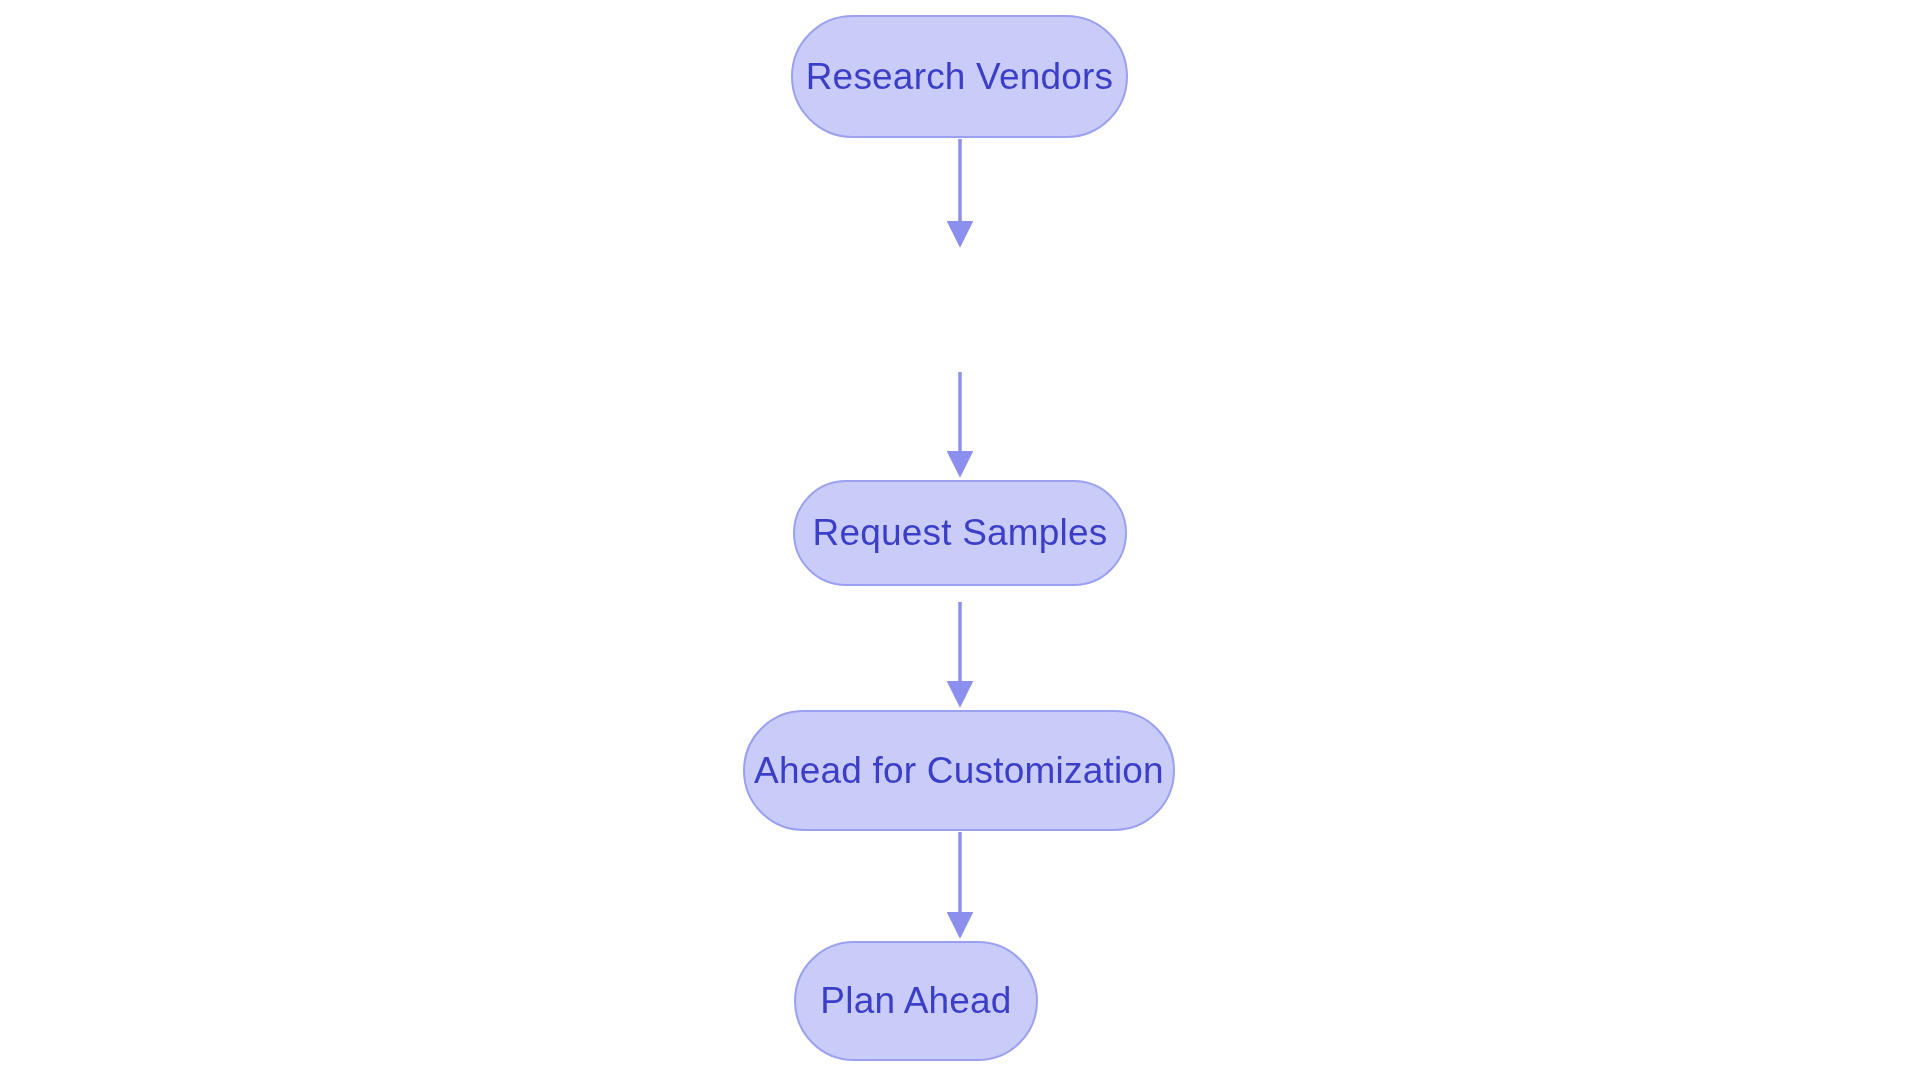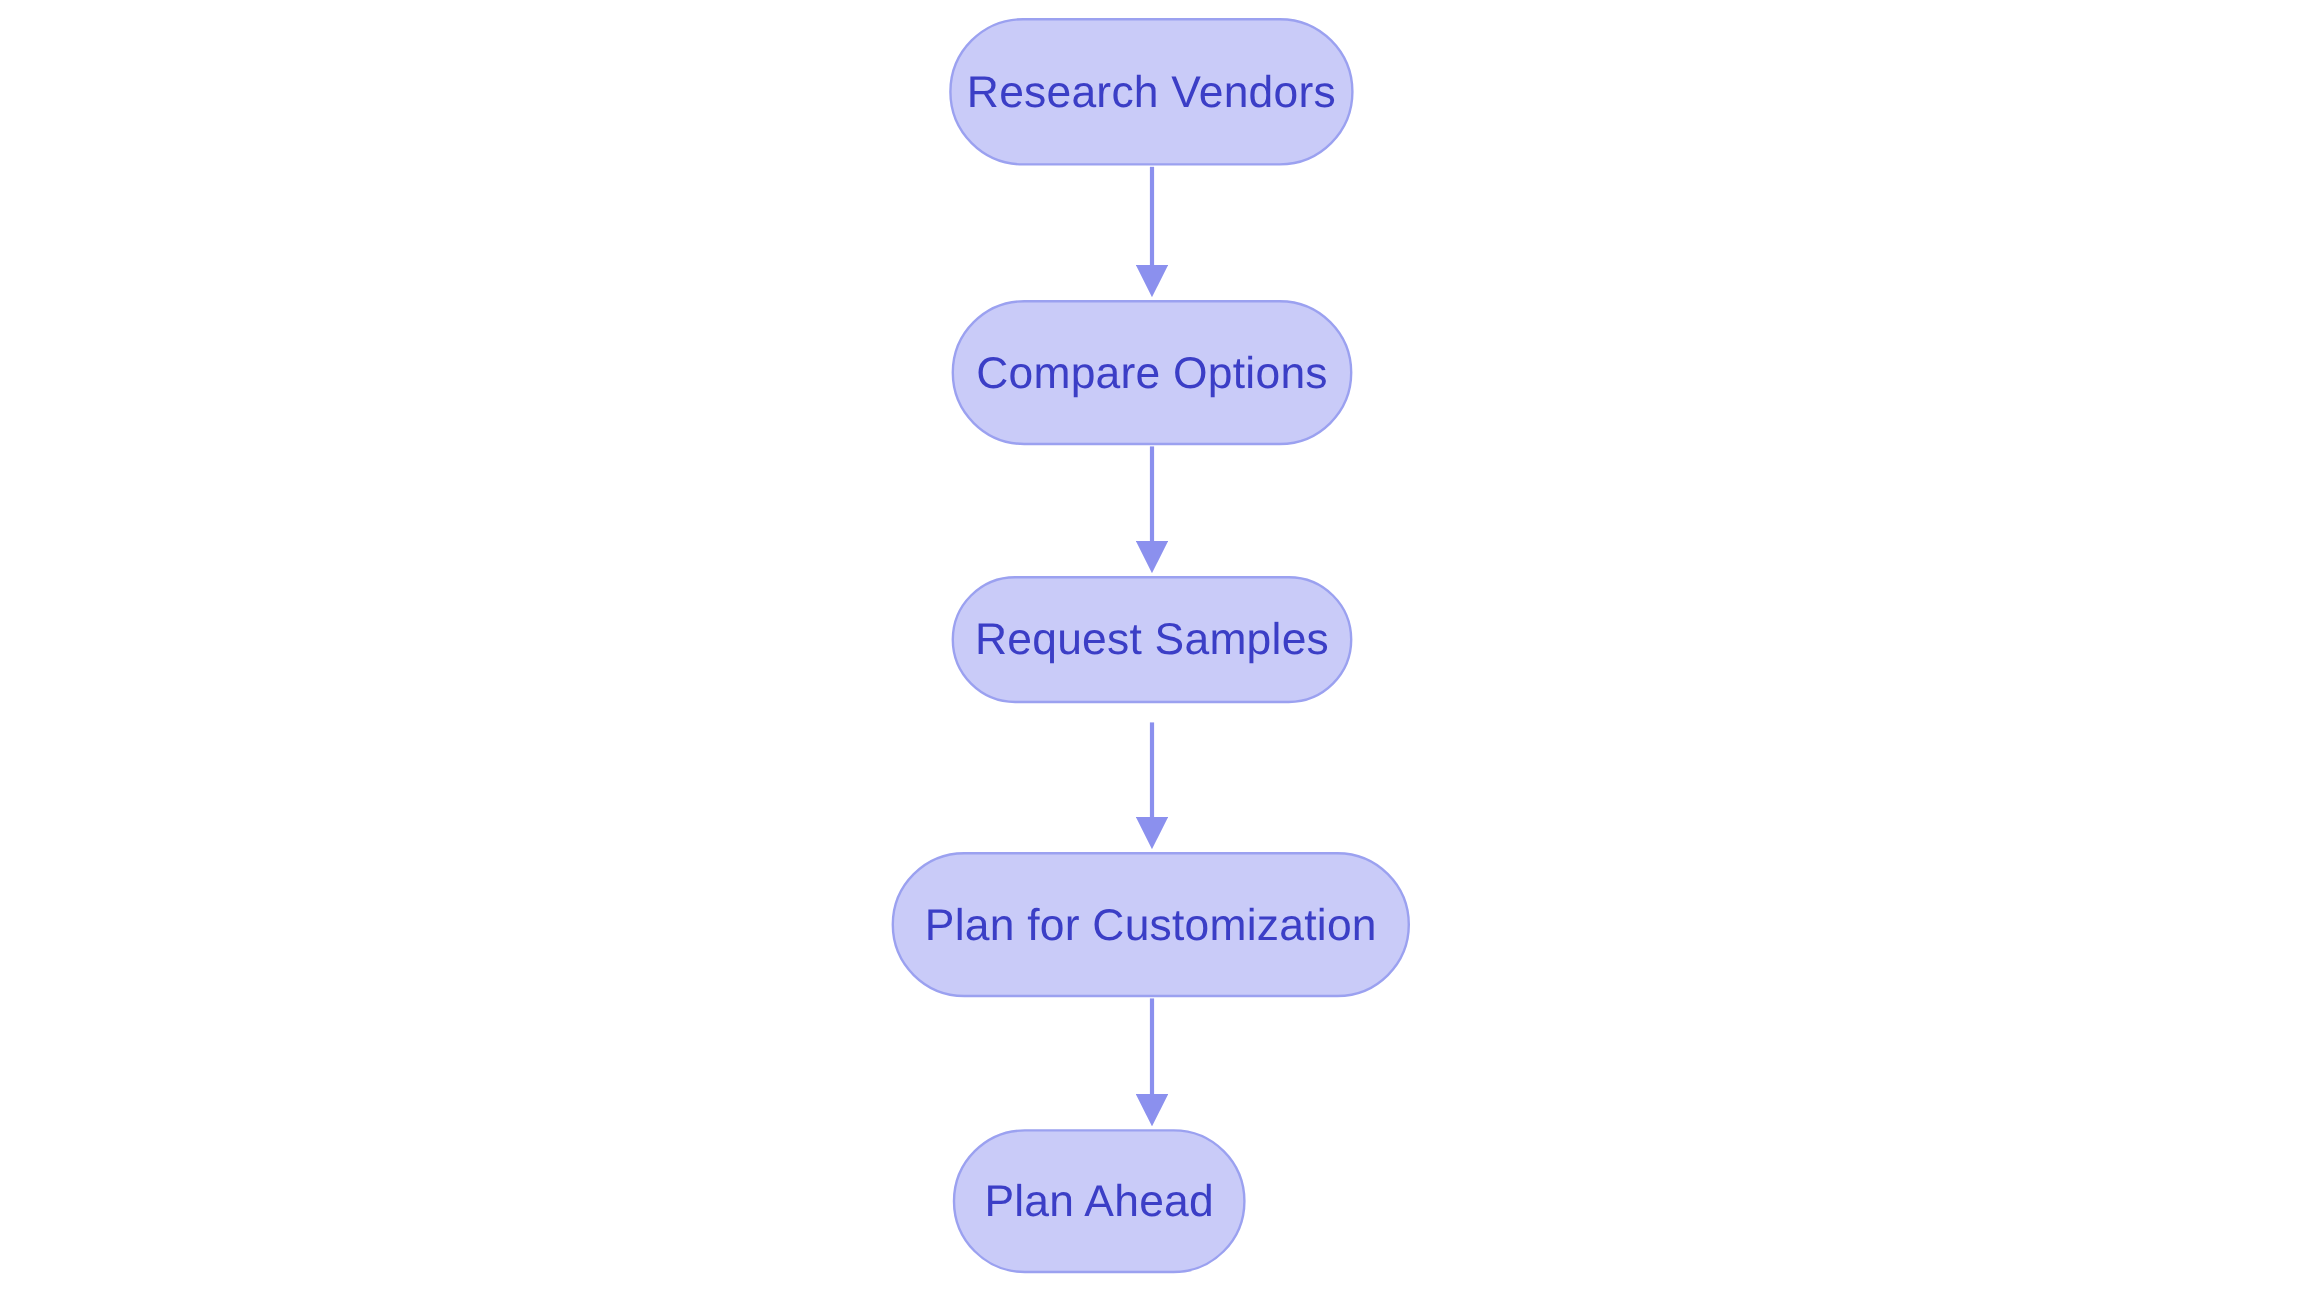--- a/index.html
+++ b/index.html
@@ -74,29 +74,26 @@
     <line class="edge-line" x1="960" y1="139" x2="960" y2="222" marker-end="url(#arrowhead)"></line>
     <line class="edge-line" x1="960" y1="372" x2="960" y2="452" marker-end="url(#arrowhead)"></line>
     <line class="edge-line" x1="960" y1="602" x2="960" y2="682" marker-end="url(#arrowhead)"></line>
     <line class="edge-line" x1="960" y1="832" x2="960" y2="913" marker-end="url(#arrowhead)"></line>
   </svg>
 
   <div class="flow-node node-1">
     <span>Research Vendors</span>
   </div>
 
-  <div class="flow-node node-2">
-    <span>Compare Options</span>
-  </div>
 
   <div class="flow-node node-3">
     <span>Request Samples</span>
   </div>
 
   <div class="flow-node node-4">
-    <span>Plan for Customization</span>
+    <span>Ahead for Customization</span>
   </div>
 
   <div class="flow-node node-5">
     <span>Plan Ahead</span>
   </div>
 
 </div>
 
 </body></html>

